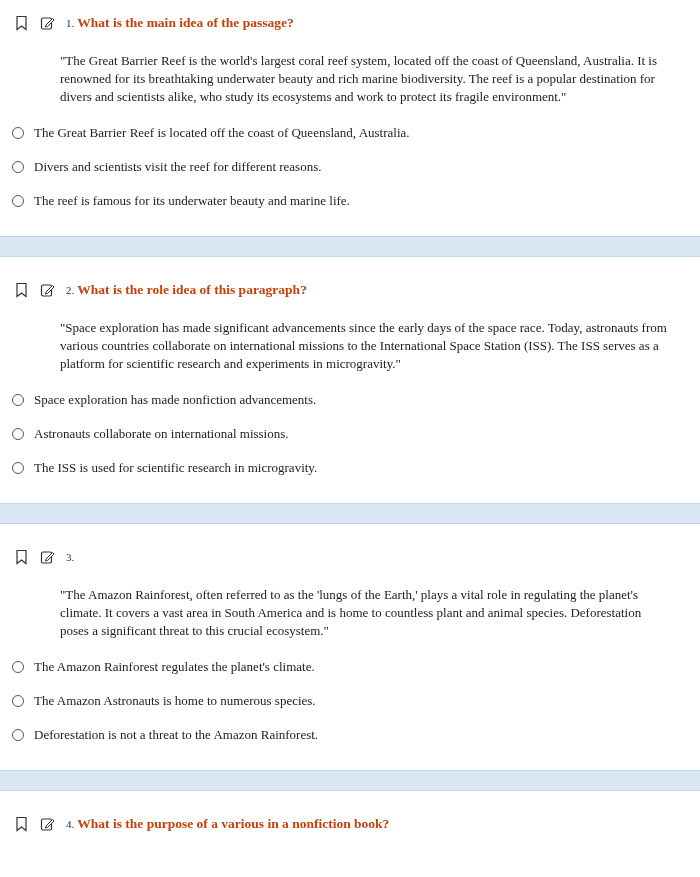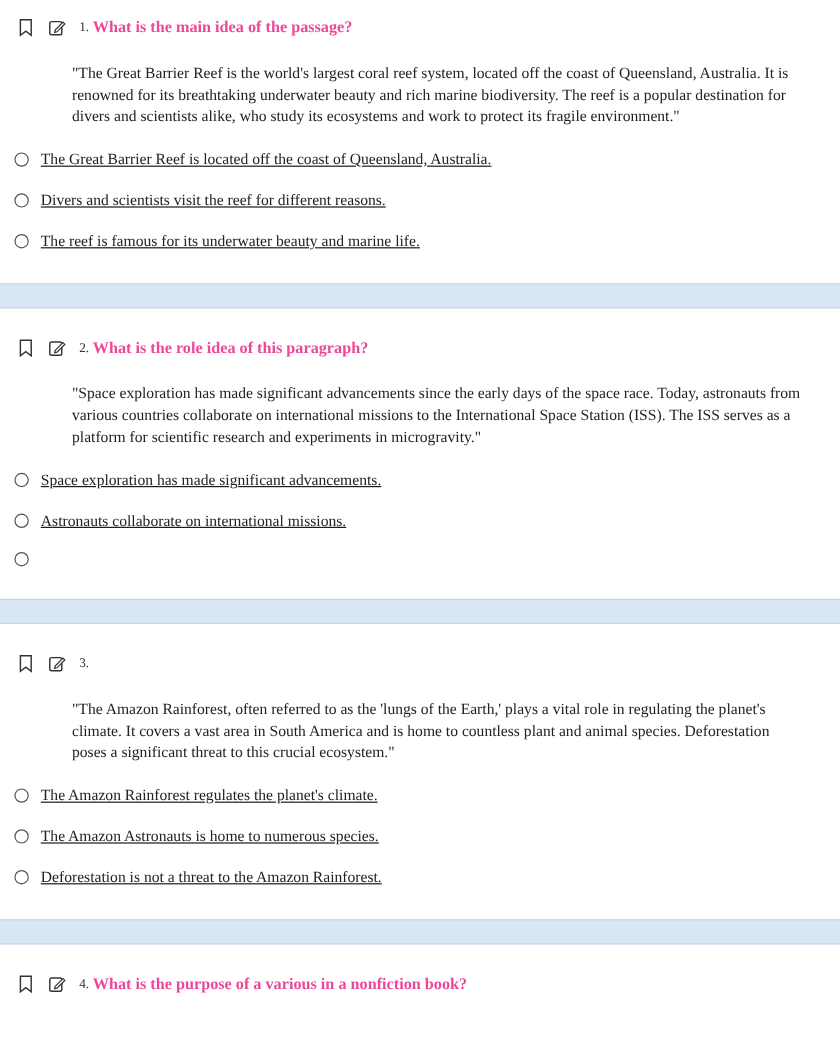--- a/index.html
+++ b/index.html
@@ -27,32 +27,32 @@
   .q-number {
     font-size: 11px;
     color: #333;
     margin-left: 10px;
     margin-right: 3px;
     white-space: nowrap;
   }
   .q-title {
     font-size: 13.5px;
     font-weight: bold;
-    color: #ec4899;
+    color: #c2410c;
   }
 
   .passage {
     margin: 20px 16px 4px 48px;
     font-size: 13px;
     line-height: 18px;
     color: #222;
     max-width: 626px;
   }
 
-  .options { margin-top: 10px; text-decoration: underline; }
+  .options { margin-top: 10px; }
   .option {
     display: flex;
     align-items: center;
     padding: 9px 0;
     cursor: pointer;
   }
   .radio {
     flex: 0 0 auto;
     width: 12px; height: 12px;
     border: 1px solid #555;
@@ -124,28 +124,29 @@
             <path d="M6 9 l6.5 -6.5 1.5 1.5 -6.5 6.5 -2 .5 z" fill="#fff" stroke="#333" stroke-width="1"></path>
           </svg>
       </span>
       <span class="q-number">2.</span>
       <h3 class="q-title">What is the role idea of this paragraph?</h3>
     </div>
     <p class="passage">"Space exploration has made significant advancements since the early days of the space race. Today, astronauts from various countries collaborate on international missions to the International Space Station (ISS). The ISS serves as a platform for scientific research and experiments in microgravity."</p>
     <div class="options">
       <div class="option">
         <span class="radio"></span>
-        <span class="option-label">Space exploration has made significant advancements.</span>
+        <span class="option-label">Space exploration has made nonfiction advancements.</span>
       </div>
       <div class="option">
         <span class="radio"></span>
         <span class="option-label">Astronauts collaborate on international missions.</span>
       </div>
       <div class="option">
         <span class="radio"></span>
+        <span class="option-label">The ISS is used for scientific research in microgravity.</span>
       </div>
     </div>
   </section>
   <div class="separator"></div>
   <div class="spacer-after-separator"></div>
 
   <section class="question">
     <div class="q-header">
       <span class="icon-btn">
         <svg width="13" height="16" viewBox="0 0 13 16">

